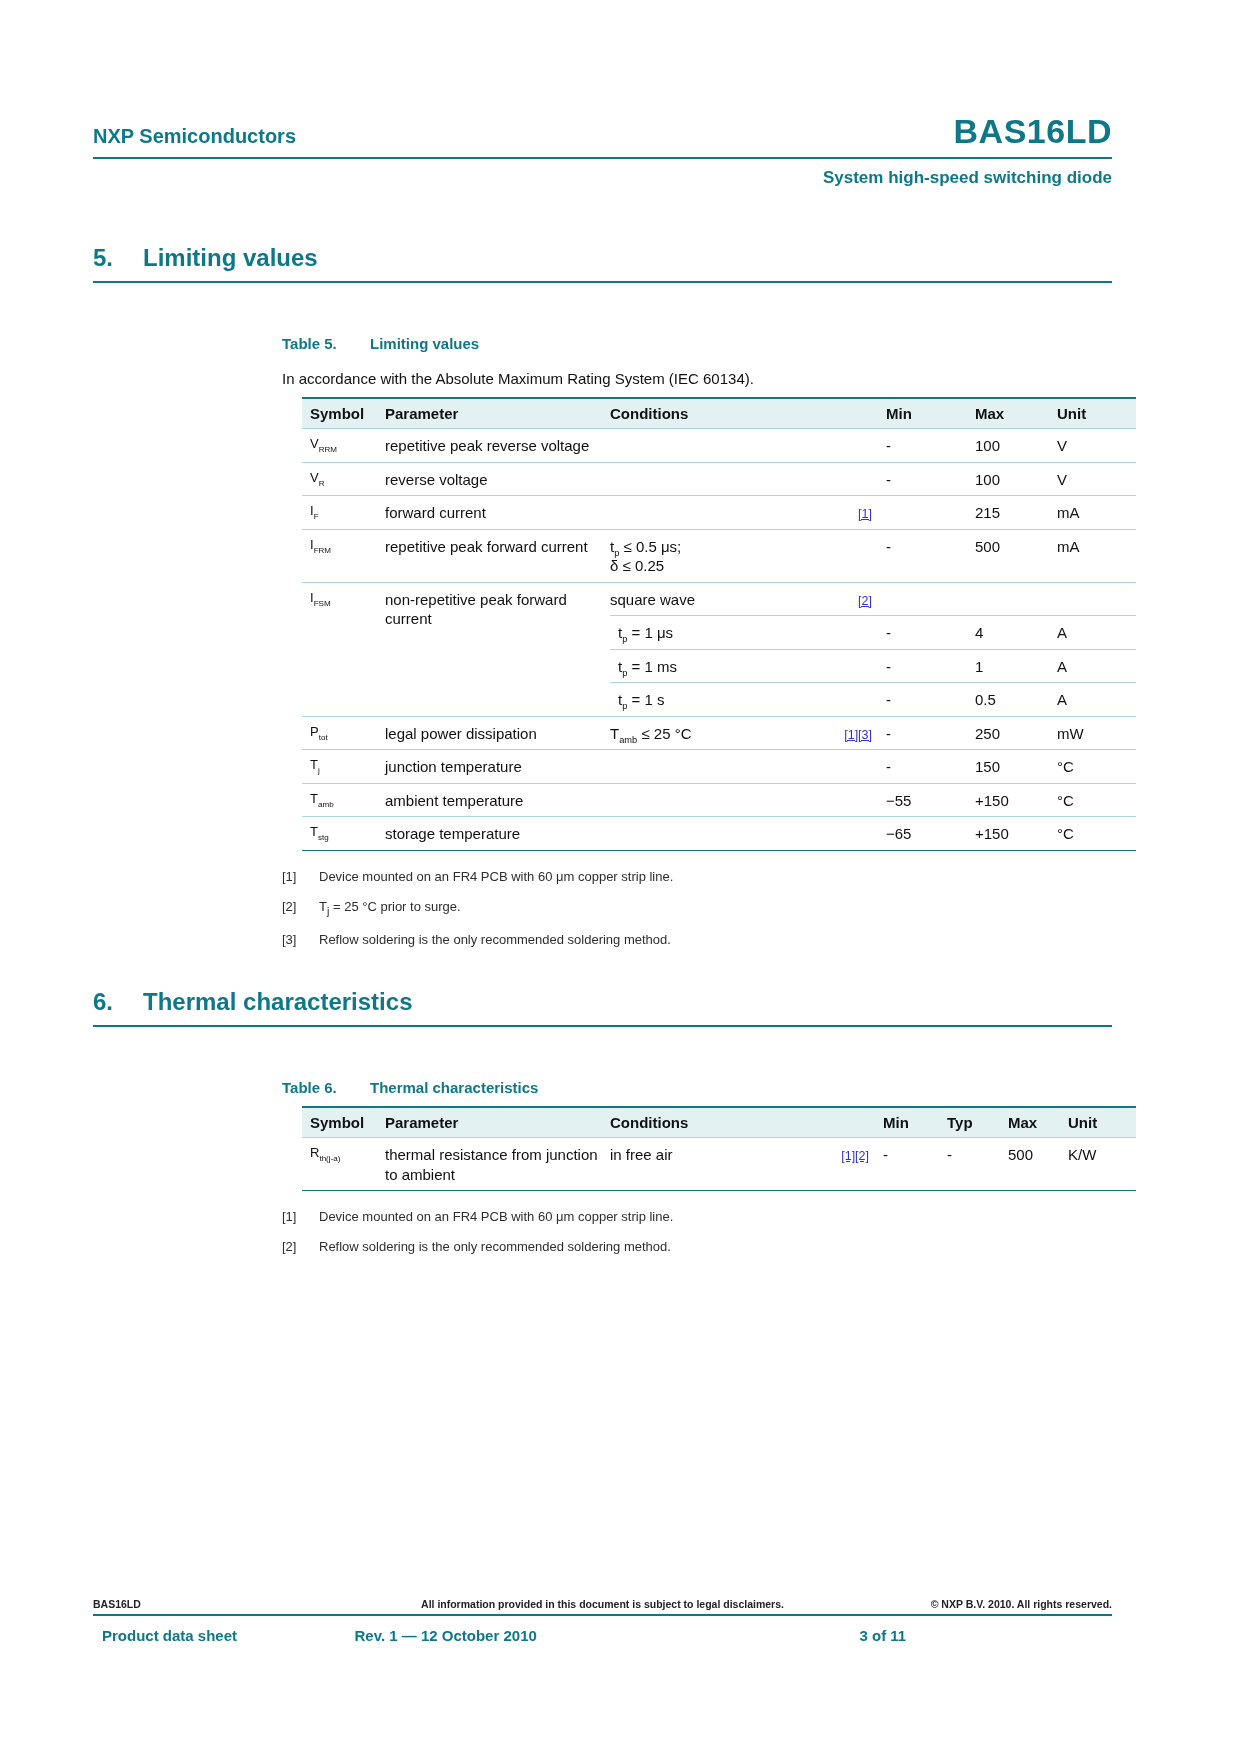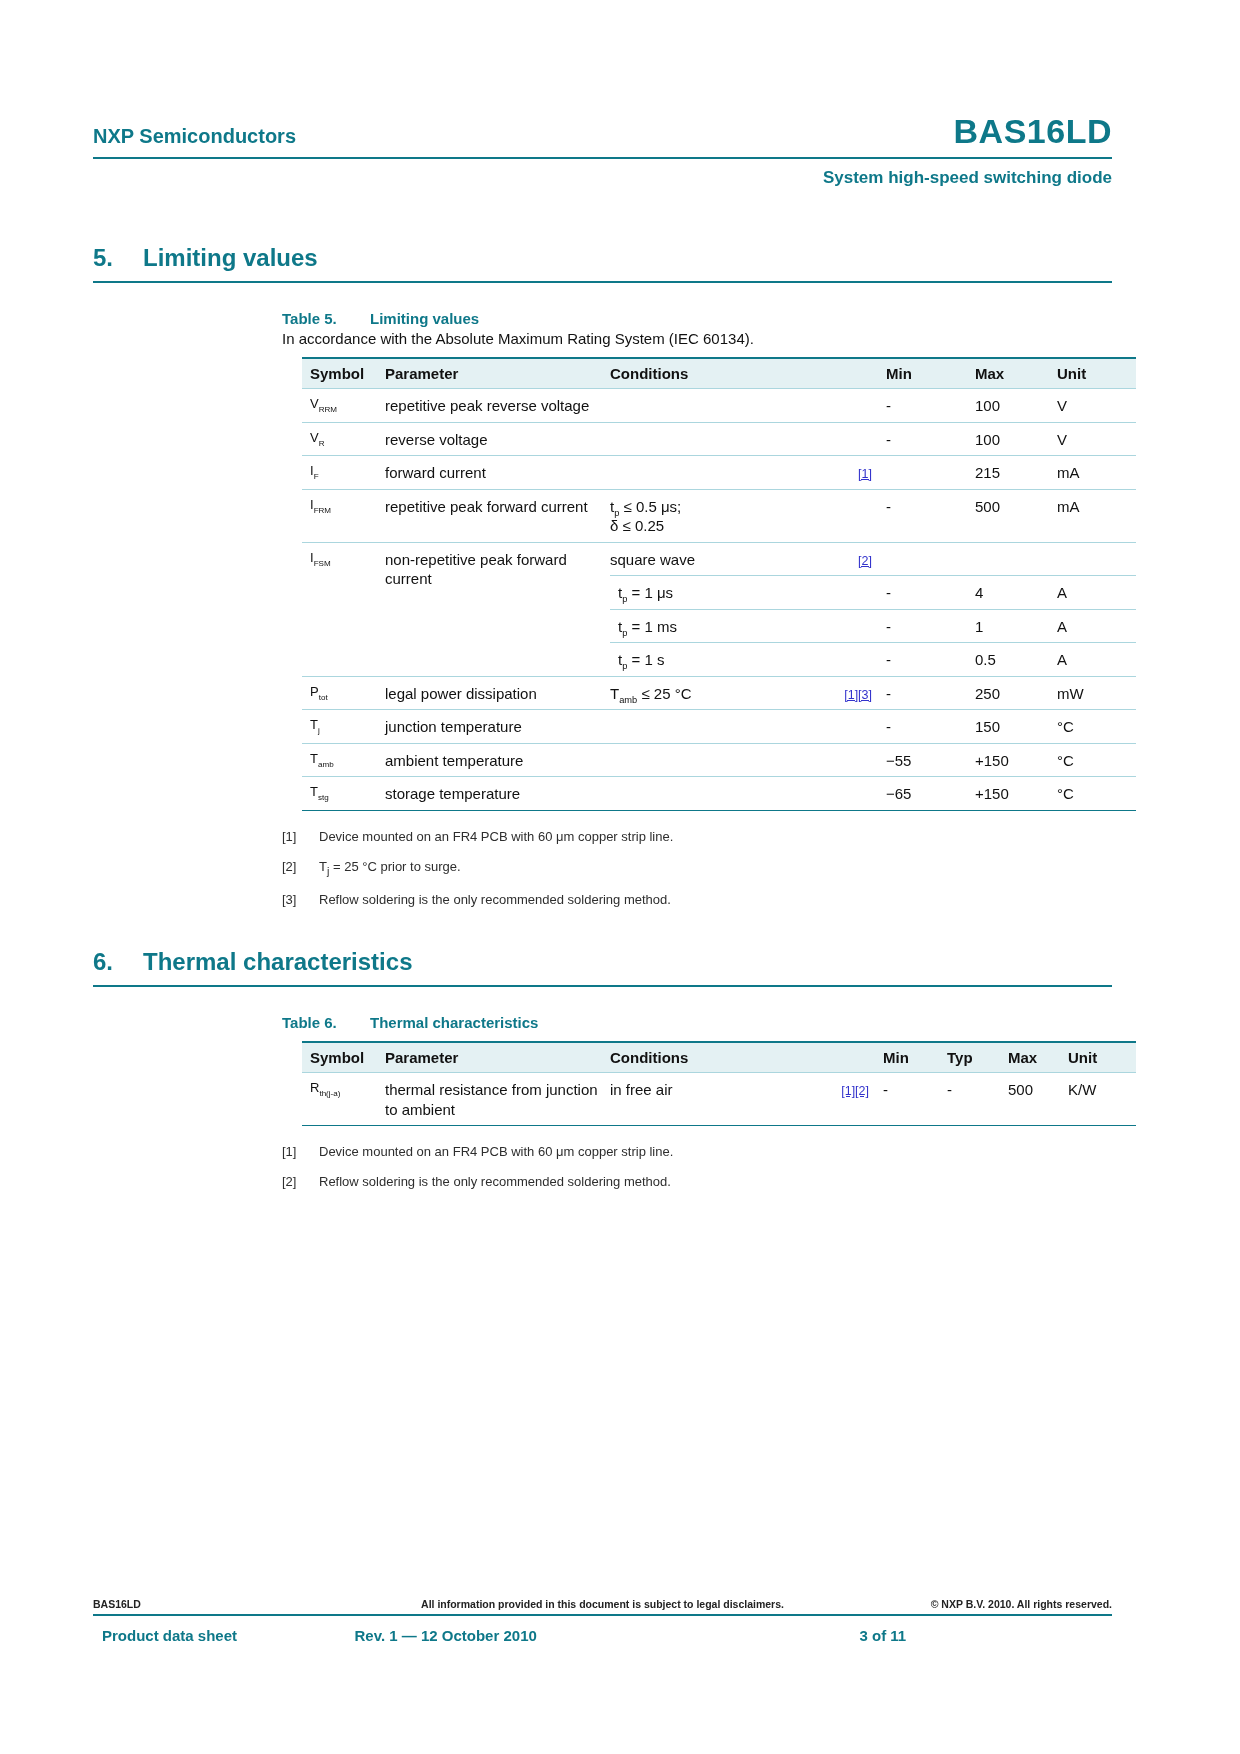--- a/index.html
+++ b/index.html
@@ -19,23 +19,23 @@
   .vendor { font-size: 20px; font-weight: bold; color: var(--teal); }
   .product { font-size: 34px; font-weight: bold; color: var(--teal); letter-spacing: 0.5px; }
   .hdr-rule { height: 2px; background: var(--teal); margin-top: 6px; }
   .subtitle { text-align: right; font-size: 17px; font-weight: bold; color: var(--teal); margin-top: 9px; }
   
   .sec-heading { display: flex; margin-top: 56px; font-size: 24px; font-weight: bold; color: var(--teal); }
   .sec-heading .num { width: 50px; flex: none; }
   .sec-rule { height: 2px; background: var(--teal); margin-top: 9px; }
   
   .indent { margin-left: 189px; }
-  .tcap { display: flex; margin-top: 27px; font-size: 15px; font-weight: bold; color: var(--teal); }
+  .tcap { display: flex; margin-top: 52px; font-size: 15px; font-weight: bold; color: var(--teal); }
   .tcap .tcap-label { width: 88px; flex: none; }
-  .tnote { font-size: 15px; color: #111; margin-top: 3px; }
+  .tnote { font-size: 15px; color: #111; margin-top: 18px; }
   
   .dtable {
     border-collapse: collapse;
     table-layout: fixed;
     margin: 10px 0 8px 20px;
     width: 834px;
     font-size: 15px;
     border-top: 2px solid var(--teal);
     border-bottom: 1px solid var(--teal);
   }

